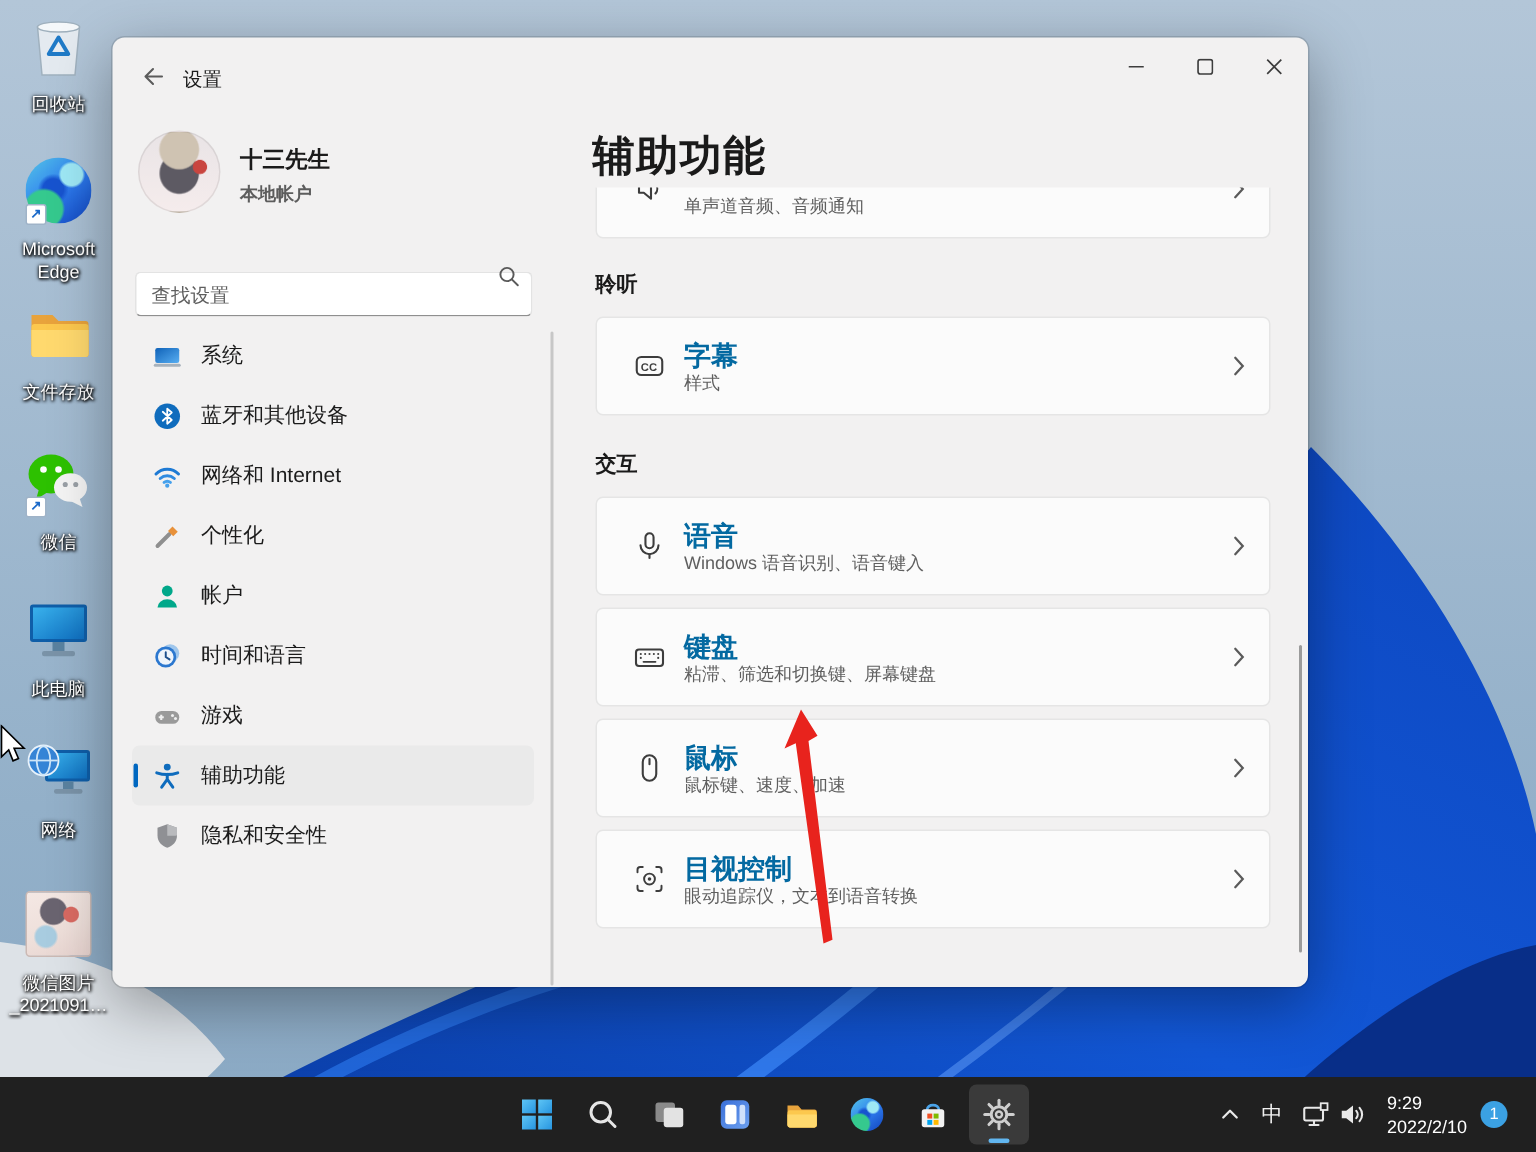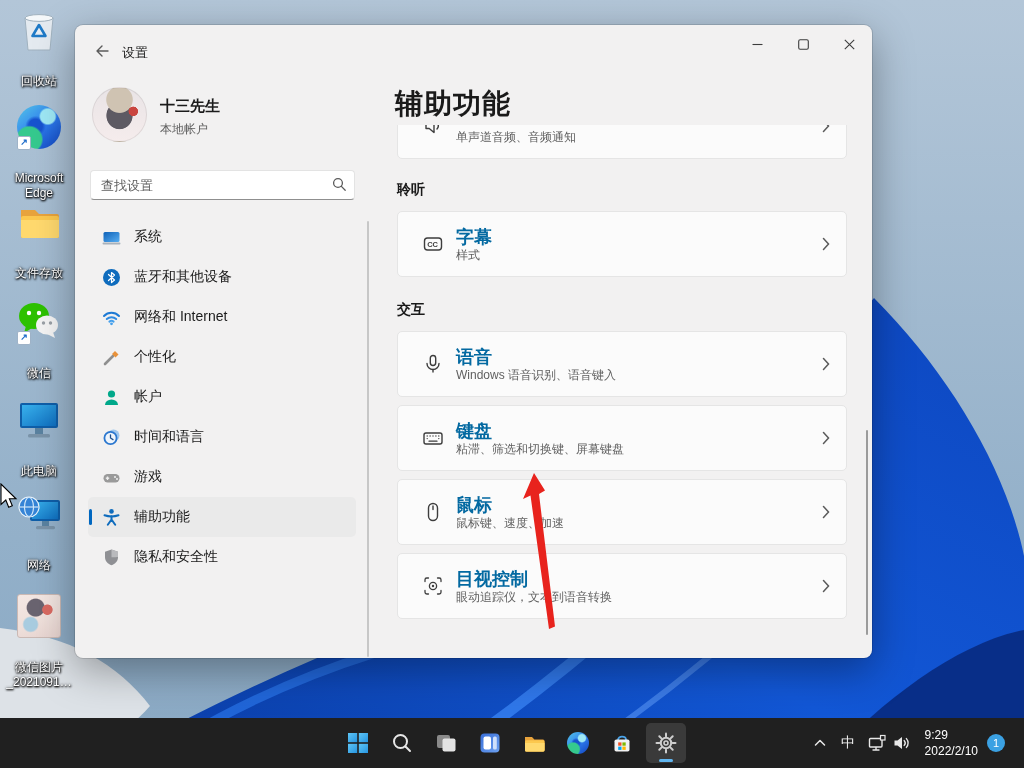--- a/index.html
+++ b/index.html
@@ -3,21 +3,21 @@
 <meta charset="utf-8">
 <style>
   html,body{margin:0;padding:0;width:1024px;height:768px;overflow:hidden;
     font-family:"Liberation Sans",sans-serif;-webkit-font-smoothing:antialiased;}
   #stage{position:relative;width:1024px;height:768px;overflow:hidden;background:#9db7cc;}
   #wallpaper{position:absolute;left:0;top:0;z-index:0;}
 
   
   .dicon{position:absolute;width:78px;left:0;text-align:center;z-index:1;cursor:default;}
   .dicon .img{width:46px;height:46px;margin:0 auto;position:relative;}
-  .dicon .lbl{margin-top:20px;font-size:12px;line-height:15px;color:#fff;
+  .dicon .lbl{margin-top:8px;font-size:12px;line-height:15px;color:#fff;
     text-shadow:0 1px 2px #000,0 0 3px rgba(0,0,0,.85),1px 1px 2px rgba(0,0,0,.8);}
   .badge-shortcut{position:absolute;left:1px;bottom:1px;width:12px;height:12px;background:#fff;
     border-radius:2px;border:1px solid #9fb3c8;font-size:9px;line-height:11px;color:#1b6ac9;font-weight:bold;}
 
   
   #win{position:absolute;left:75px;top:25px;width:797px;height:633px;background:#f2f1f1;
     border-radius:8px;box-shadow:0 12px 40px rgba(0,0,0,.35),0 0 0 1px rgba(0,0,0,.12);z-index:2;}
   .titlebar-text{position:absolute;left:47px;top:19px;font-size:13px;color:#1b1b1b;}
   .back-btn{position:absolute;left:12px;top:12px;width:30px;height:28px;display:flex;align-items:center;justify-content:center;border-radius:4px;}
   .wctrls{position:absolute;right:0;top:0;display:flex;}
@@ -25,26 +25,26 @@
 
   .avatar{position:absolute;left:17px;top:62px;width:55px;height:55px;border-radius:50%;
     background:
       radial-gradient(circle at 76% 44%, #c9453f 0 9%, rgba(201,69,63,0) 10%),
       radial-gradient(circle at 50% 22%, #cfc3b2 0 26%, rgba(207,195,178,0) 28%),
       radial-gradient(ellipse at 50% 52%, #5d5a63 0 34%, rgba(93,90,99,0) 36%),
       radial-gradient(circle at 50% 58%, #f6e3da 0 16%, rgba(246,227,218,0) 18%),
       linear-gradient(180deg,#e9e4e6,#f5ecec);
     border:1px solid rgba(0,0,0,.08);box-sizing:border-box;}
   .uname{position:absolute;left:85px;top:72px;font-size:15px;font-weight:700;color:#1b1b1b;}
-  .utype{position:absolute;left:85px;top:96px;font-size:12px;color:#5d5d5d;}
+  .utype{position:absolute;left:85px;top:96px;font-size:12px;color:#5d5d5d;font-weight:bold;}
 
   .searchbox{position:absolute;left:15px;top:145px;width:265px;height:30px;}
   .searchbox input{width:100%;height:100%;box-sizing:border-box;border:1px solid #e3e3e3;
     border-bottom:1px solid #8f8f8f;border-radius:4px;background:#fff;padding:0 30px 0 10px;
-    font-size:13px;color:#6d28d9;font-family:"Liberation Sans",sans-serif;outline:none;}
+    font-size:13px;color:#6d28d9;font-family:"Liberation Sans",sans-serif;outline:none;margin-top:11px;}
   .searchbox input::placeholder{color:#5f5f5f;}
   .search-glyph{position:absolute;right:8px;top:7px;}
 
   .nav{position:absolute;left:13px;top:192px;width:268px;}
   .nav-item{position:relative;height:40px;display:flex;align-items:center;border-radius:5px;}
   .nav-item .nicon{width:19px;height:19px;margin-left:14px;flex:0 0 19px;}
   .nav-item .nlabel{margin-left:13px;font-size:14px;color:#1b1b1b;white-space:nowrap;}
   .nav-item.sel{background:#eaeaea;}
   .nav-item.sel::before{content:"";position:absolute;left:1px;top:12px;width:3px;height:16px;
     border-radius:2px;background:#0067C0;}

